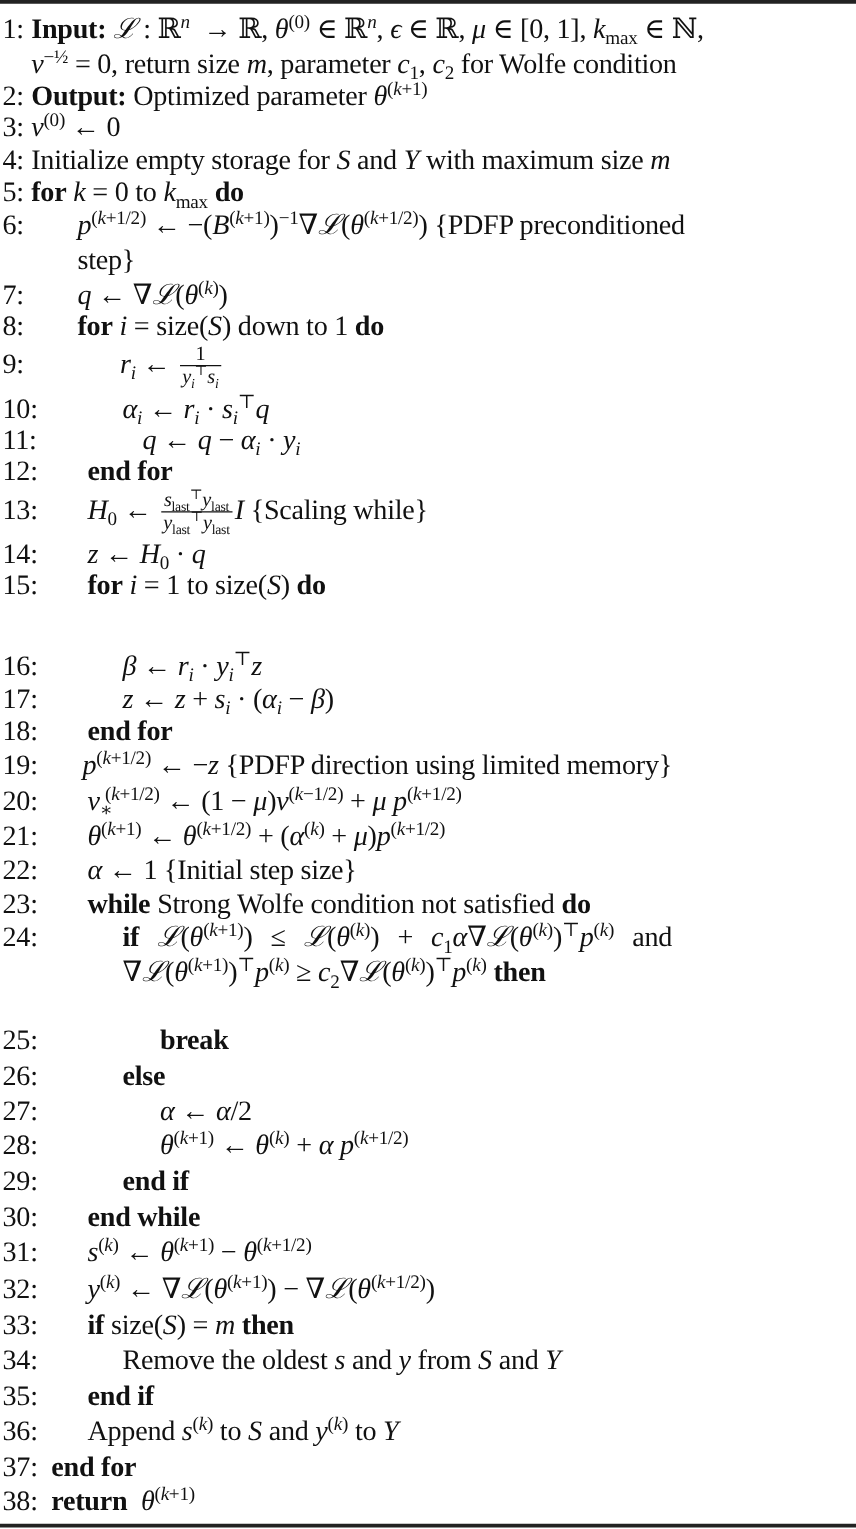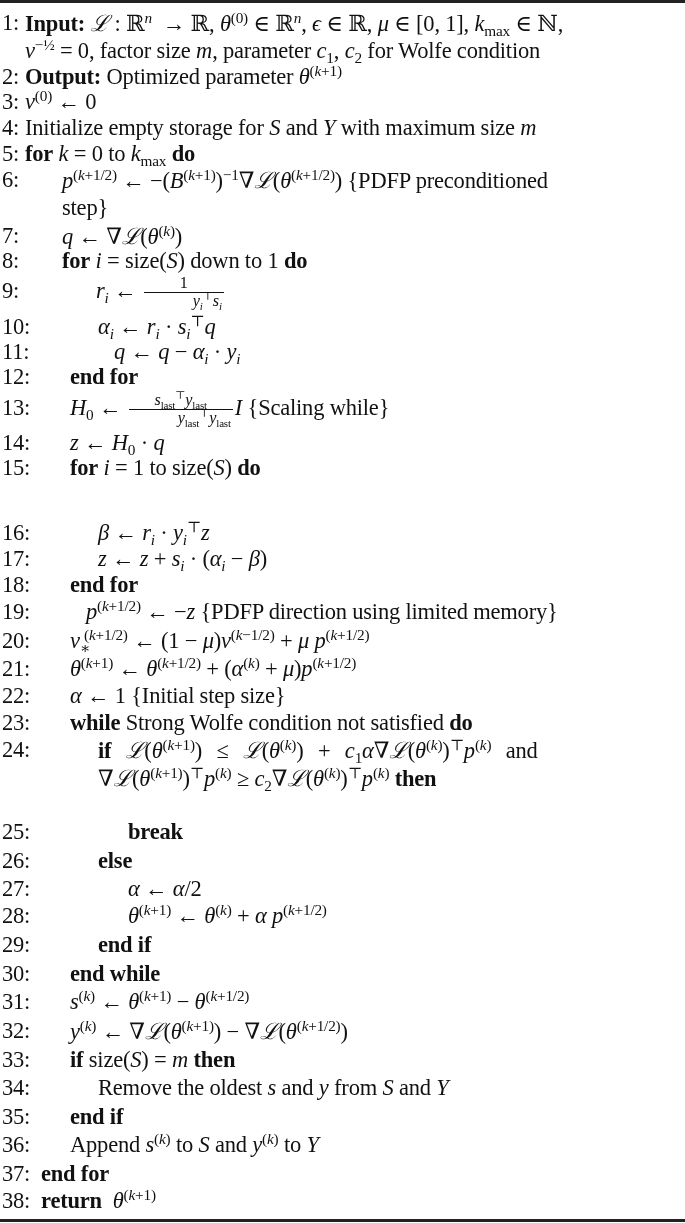--- a/index.html
+++ b/index.html
@@ -12,34 +12,34 @@
           font-size: 22.5px; line-height: 28px; letter-spacing: -0.2px; }
   .num { position: absolute; left: 2px; top: 0; }
   .code { position: absolute; top: 0; }
   .kw { font-weight: bold; }
   .m { font-style: italic; }
   sup, sub { font-size: 68%; line-height: 0; position: relative; vertical-align: baseline; }
   sup { top: -0.55em; }
   sub { top: 0.3em; }
   .frac { display: inline-block; vertical-align: middle; text-align: center; font-size: 72%; line-height: 1.05; margin: 0 2px; }
   .frac .n { display: block; border-bottom: 1.2px solid #111; padding: 0 2px; }
-  .frac .d { display: block; padding: 0 2px; margin-left: 47px; }
+  .frac .d { display: block; padding: 0 2px; }
   .script { font-family: "DejaVu Serif", serif; font-style: italic; }
 </style>
 </head>
 <body>
 
 <div class="rule top"></div>
 
 <div class="line" style="top:9px">
   <span class="num">1:</span>
   <span class="code" style="left:25px"><span class="kw">Input:</span> <span class="script">ℒ</span> : ℝ<sup class="m">n</sup> &nbsp;→ ℝ, <span class="m">θ</span><sup>(0)</sup> ∈ ℝ<sup class="m">n</sup>, <span class="m">ϵ</span> ∈ ℝ, <span class="m">μ</span> ∈ [0, 1], <span class="m">k</span><sub>max</sub> ∈ ℕ,</span>
 </div>
 <div class="line" style="top:37px">
-  <span class="code" style="left:25px"><span class="m">v</span><sup>−½</sup> = 0, <span>factor size</span> <span class="m">m</span>, <span>parameter</span> <span class="m">c</span><sub>1</sub>, <span class="m">c</span><sub>2</sub> <span>for Wolfe condition</span></span>
+  <span class="code" style="left:25px"><span class="m">v</span><sup>−½</sup> = 0, <span>return size</span> <span class="m">m</span>, <span>parameter</span> <span class="m">c</span><sub>1</sub>, <span class="m">c</span><sub>2</sub> <span>for Wolfe condition</span></span>
 </div>
 
 <div class="line" style="top:63px">
   <span class="num">2:</span>
   <span class="code" style="left:25px"><span class="kw">Output:</span> <span>Optimized parameter</span> <span class="m">θ</span><sup>(<span class="m">k</span>+1)</sup></span>
 </div>
 
 <div class="line" style="top:88px">
   <span class="num">3:</span>
   <span class="code" style="left:25px"><span class="m">v</span><sup>(0)</sup> ← 0</span>
@@ -118,21 +118,21 @@
   <span class="code" style="left:98px"><span class="m">z</span> ← <span class="m">z</span> + <span class="m">s</span><sub class="m">i</sub> · (<span class="m">α</span><sub class="m">i</sub> − <span class="m">β</span>)</span>
 </div>
 
 <div class="line" style="top:571px">
   <span class="num">18:</span>
   <span class="code kw" style="left:70px">end for</span>
 </div>
 
 <div class="line" style="top:598px">
   <span class="num">19:</span>
-  <span class="code" style="left:86px"><span class="m">p</span><sup>(<span class="m">k</span>+1/2)</sup> ← −<span class="m">z</span> <span>{PDFP direction using limited memory}</span></span>
+  <span class="code" style="left:66px"><span class="m">p</span><sup>(<span class="m">k</span>+1/2)</sup> ← −<span class="m">z</span> <span>{PDFP direction using limited memory}</span></span>
 </div>
 
 <div class="line" style="top:627px">
   <span class="num">20:</span>
   <span class="code" style="left:70px"><span class="m">v</span><sub>∗</sub><sup style="margin-left:-6px">(<span class="m">k</span>+1/2)</sup> ← (1 − <span class="m">μ</span>)<span class="m">v</span><sup>(<span class="m">k</span>−1/2)</sup> + <span class="m">μ p</span><sup>(<span class="m">k</span>+1/2)</sup></span>
 </div>
 
 <div class="line" style="top:655px">
   <span class="num">21:</span>
   <span class="code" style="left:70px"><span class="m">θ</span><sup>(<span class="m">k</span>+1)</sup> ← <span class="m">θ</span><sup>(<span class="m">k</span>+1/2)</sup> + (<span class="m">α</span><sup>(<span class="m">k</span>)</sup> + <span class="m">μ</span>)<span class="m">p</span><sup>(<span class="m">k</span>+1/2)</sup></span>

